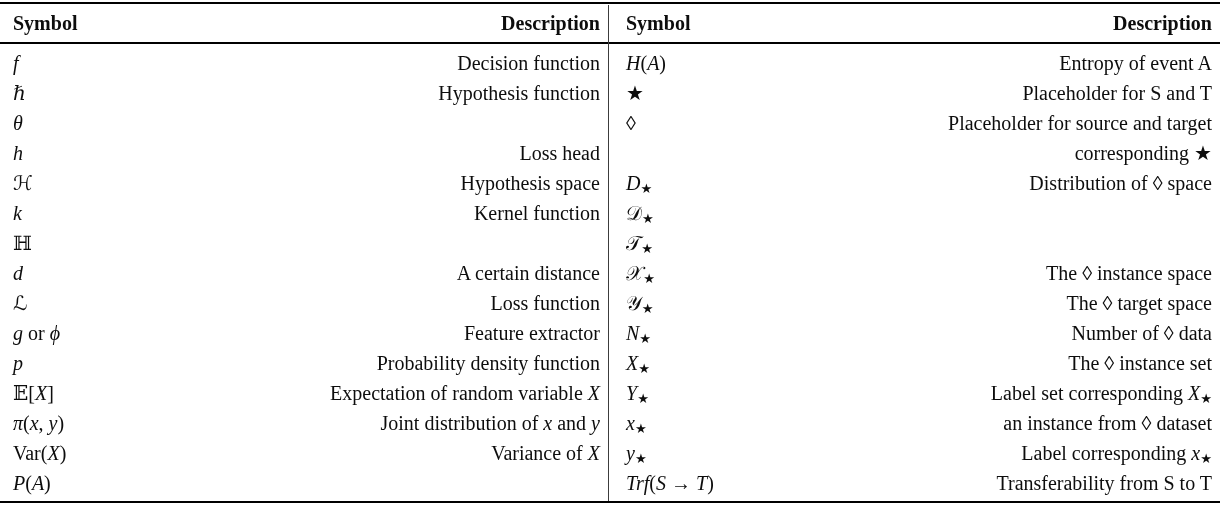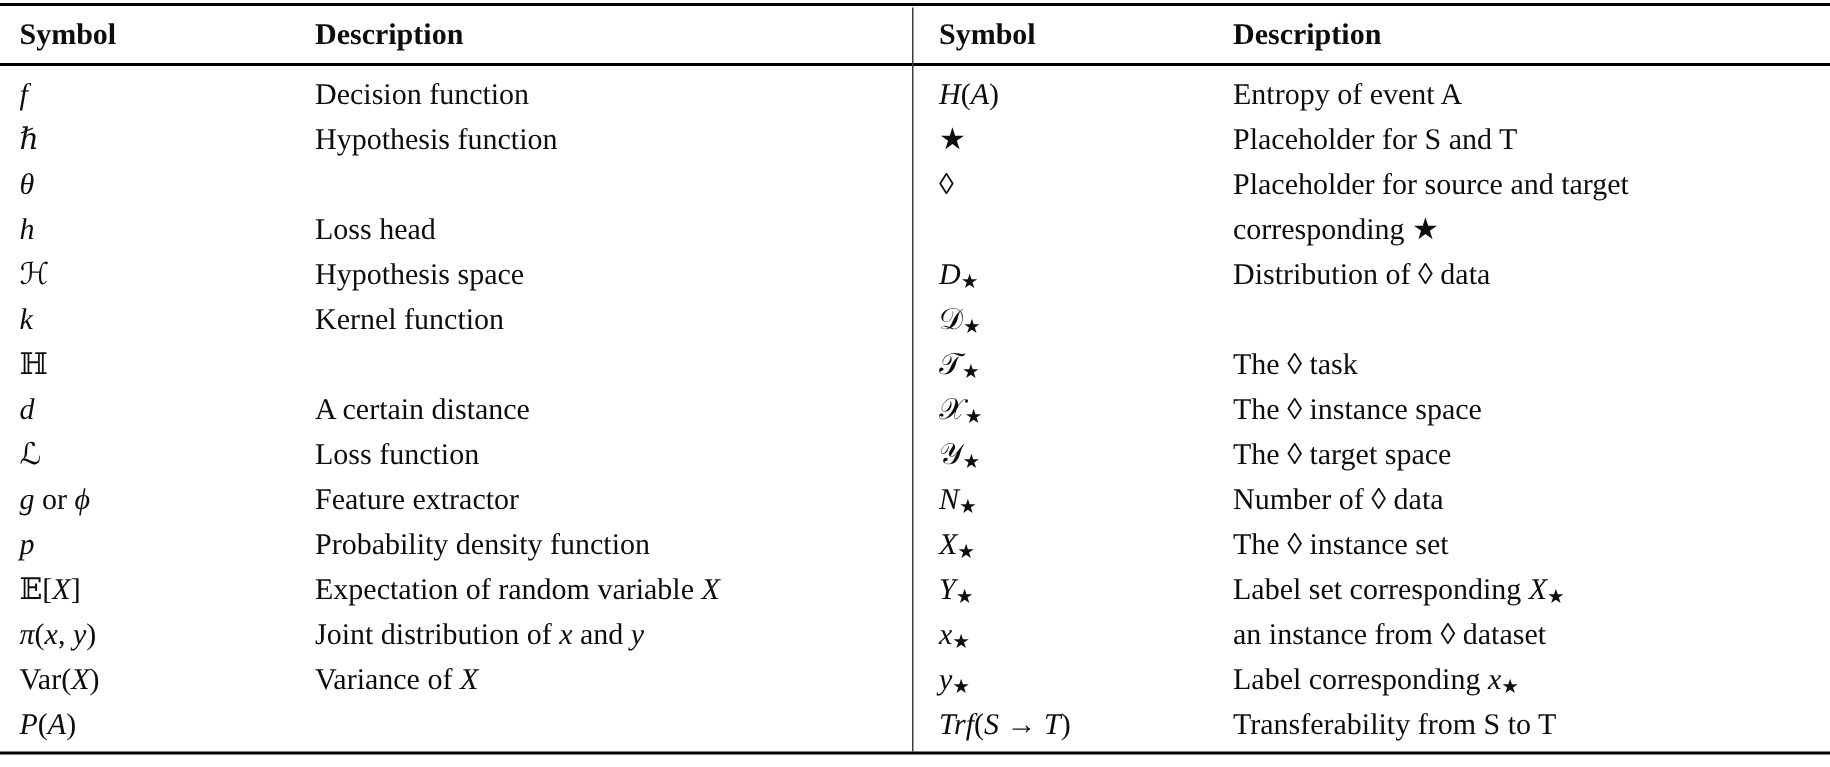--- a/index.html
+++ b/index.html
@@ -66,20 +66,21 @@
   }
   .sym {
     flex: none;
     width: 197px;
   }
   .half.right .sym { width: 196px; }
   .desc {
     flex: 1 1 auto;
     white-space: pre-line;
     padding-right: 8px;
+    text-align: right;
   }
   .sym i, .desc i { font-style: italic; }
   sub {
     font-size: 66%;
     line-height: 0;
     vertical-align: -0.25em;
     letter-spacing: 0;
   }
 </style>
 </head>
@@ -171,28 +172,27 @@
           <span class="sym">★</span>
           <span class="desc">Placeholder for S and T</span>
         </div>
         <div class="row">
           <span class="sym">◊</span>
           <span class="desc">Placeholder for source and target
 corresponding ★</span>
         </div>
         <div class="row">
           <span class="sym"><i>D</i><sub>★</sub></span>
-          <span class="desc">Distribution of ◊ data</span>
+          <span class="desc">Distribution of ◊ space</span>
         </div>
         <div class="row">
           <span class="sym">𝒟<sub>★</sub></span>
         </div>
         <div class="row">
           <span class="sym">𝒯<sub>★</sub></span>
-          <span class="desc">The ◊ task</span>
         </div>
         <div class="row">
           <span class="sym">𝒳<sub>★</sub></span>
           <span class="desc">The ◊ instance space</span>
         </div>
         <div class="row">
           <span class="sym">𝒴<sub>★</sub></span>
           <span class="desc">The ◊ target space</span>
         </div>
         <div class="row">

